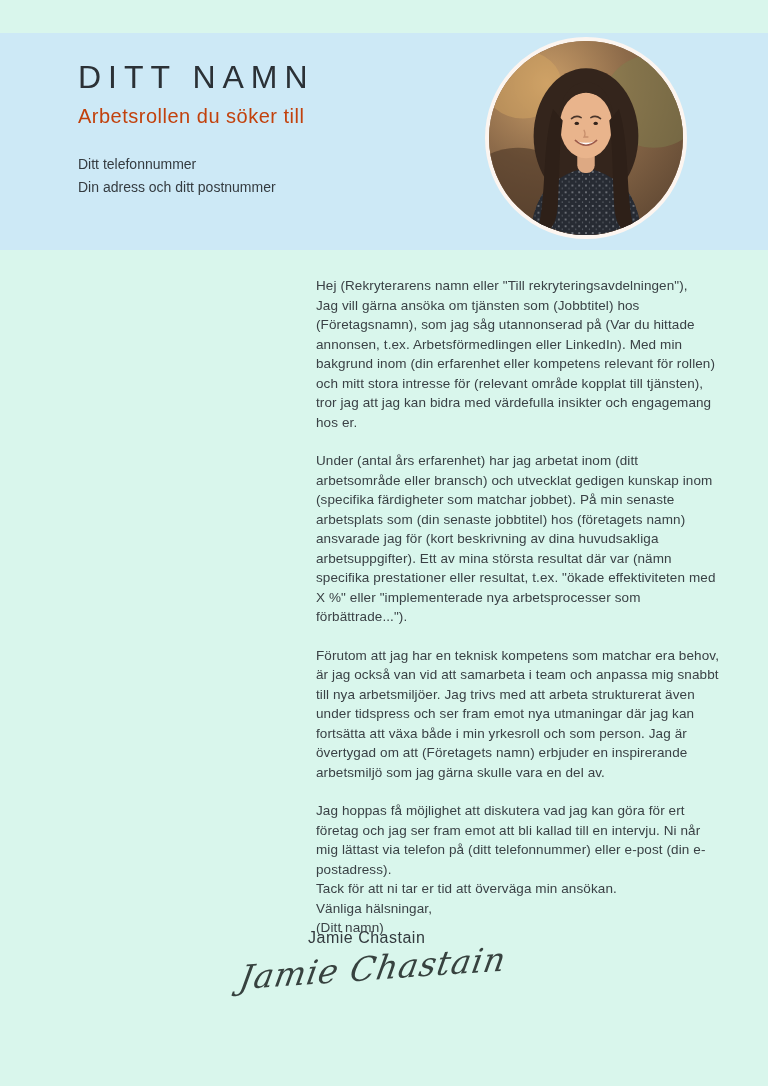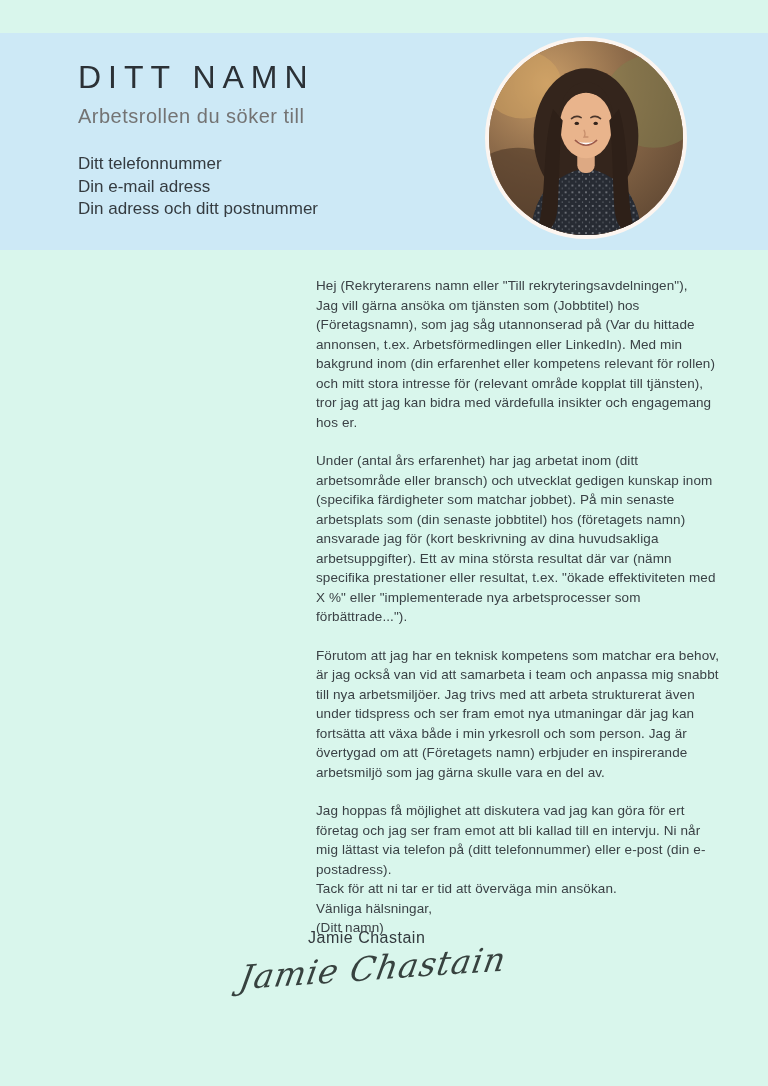--- a/index.html
+++ b/index.html
@@ -29,26 +29,26 @@
     font-weight: 400;
     letter-spacing: 7px;
     color: #2b3136;
   }
   .role-subtitle {
     position: absolute;
     left: 78px; top: 72px;
     font-size: 20px;
     font-weight: 400;
     letter-spacing: 0.5px;
-    color: #737373;
+    color: #c2410c;
   }
   .contact-block {
     position: absolute;
     left: 78px; top: 120px;
-    font-size: 17px;
+    font-size: 14px;
     line-height: 22.5px;
     color: #343b40;
   }
   
   .photo-wrap {
     position: absolute;
     left: 485px; top: 4px;   
     width: 202px; height: 202px;
     border-radius: 50%;
     border: 4px solid #fcf5f0;
@@ -123,21 +123,20 @@
 </head>
 <body>
 
 <div class="page">
 
   <div class="header-band">
     <div class="name-title">DITT NAMN</div>
     <div class="role-subtitle">Arbetsrollen du söker till</div>
     <div class="contact-block">
       <div>Ditt telefonnummer</div>
-      <div>Din e-mail adress</div>
       <div>Din adress och ditt postnummer</div>
     </div>
 
     <div class="photo-wrap">
       <svg viewBox="0 0 200 200" aria-hidden="true">
         <defs>
           <radialGradient id="bgg" cx="30%" cy="22%" r="95%">
             <stop offset="0%" stop-color="#c99d68"></stop>
             <stop offset="45%" stop-color="#8d6b4a"></stop>
             <stop offset="100%" stop-color="#5c4531"></stop>

